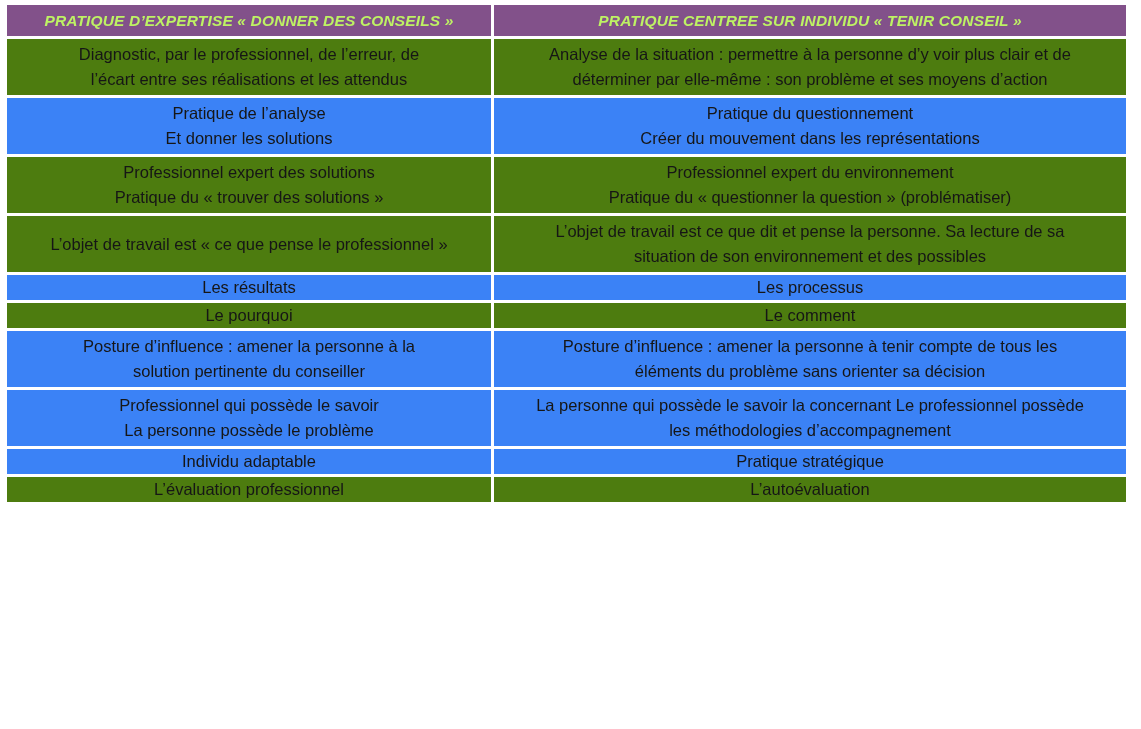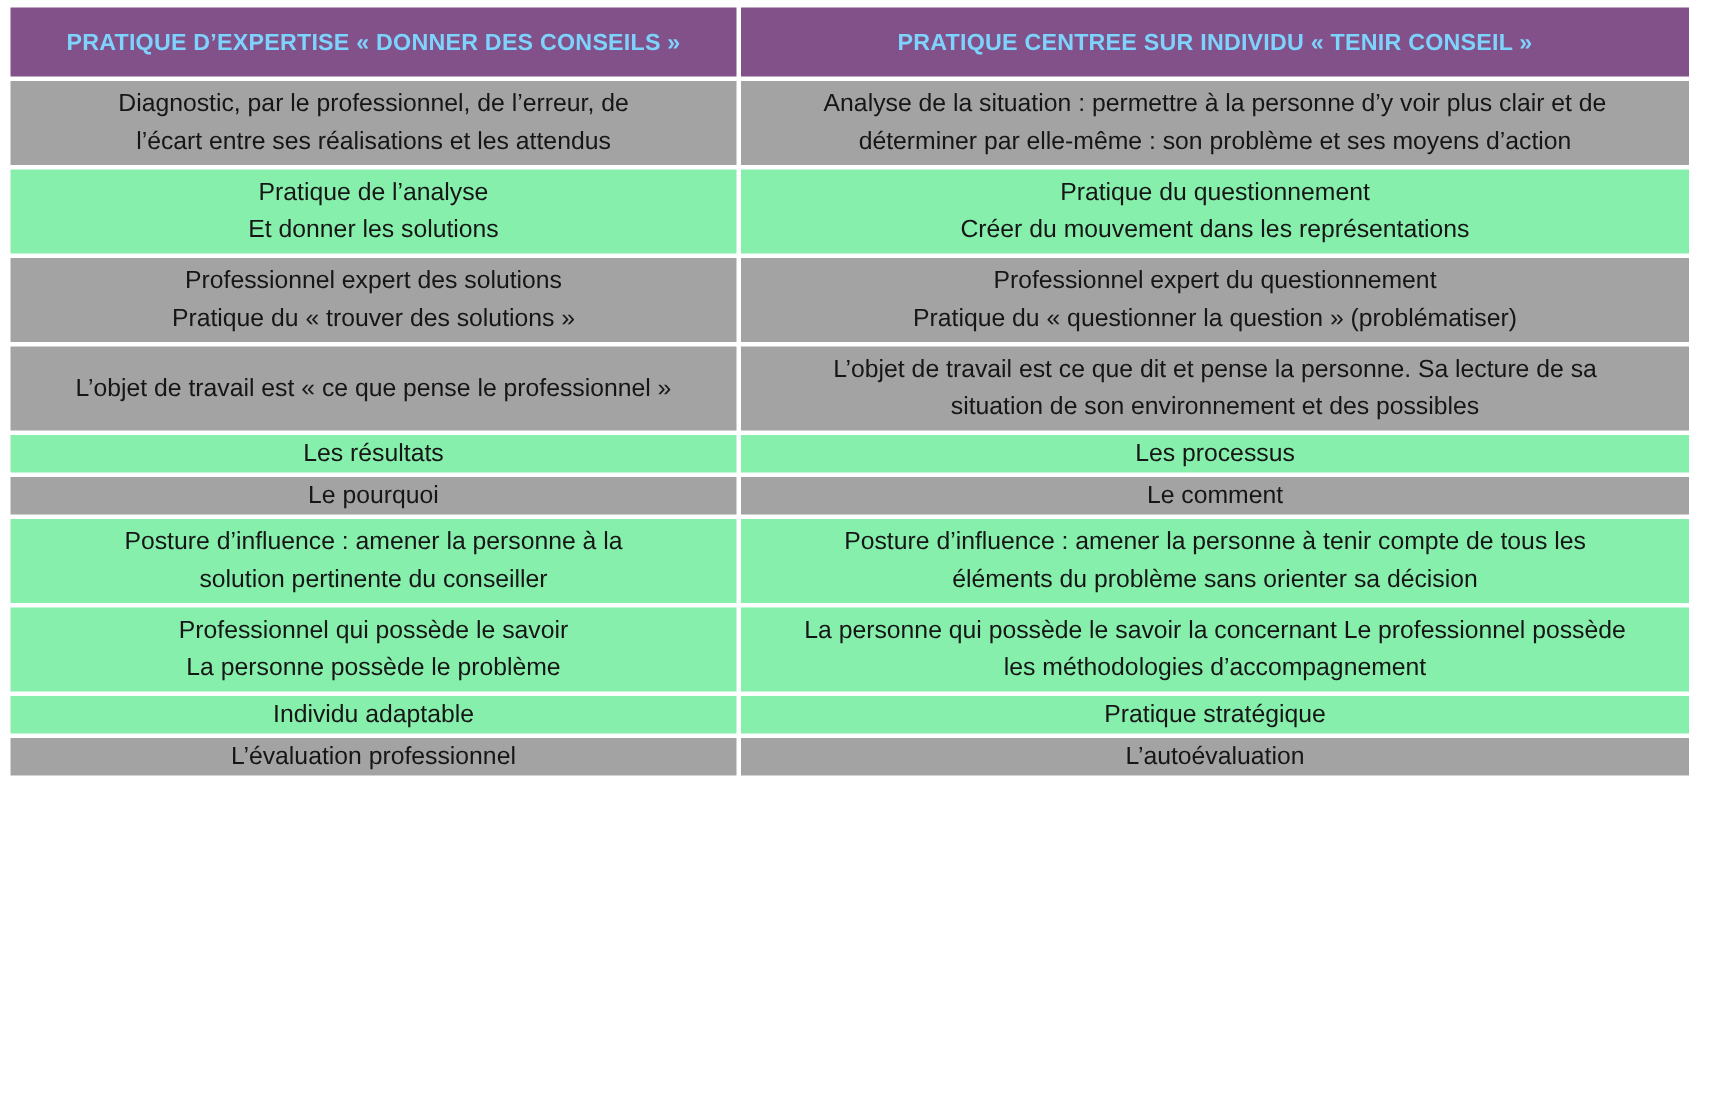--- a/index.html
+++ b/index.html
@@ -29,39 +29,40 @@
     vertical-align: middle;
     text-align: center;
   }
 
   col.col-left  { width: 484px; }
   col.col-right { width: 632px; }
 
   
   thead th {
     background: #82518A;
-    color: #7dd3fc;
+    color: #bef264;
     font-size: 15.5px;
     font-weight: bold;
     letter-spacing: 0.15px;
-    height: 46px;
+    height: 31px;
     line-height: 31px;
     white-space: nowrap;
     overflow: hidden;
+    font-style: italic;
   }
 
   
   tbody td {
     color: #161616;
     font-size: 16.5px;
     line-height: 25px;
     padding: 4px 10px;
   }
-  tbody tr.band-dark td  { background: #a3a3a3; }
-  tbody tr.band-light td { background: #86efac; }
+  tbody tr.band-dark td  { background: #4d7c0f; }
+  tbody tr.band-light td { background: #3b82f6; }
 
   tbody tr.h-double td { height: 56px; }
   tbody tr.h-single td { height: 16px; }
 
   .cell-lines { display: block; }
   .cell-lines .ln { display: block; }
 </style>
 </head>
 <body>
 
@@ -107,21 +108,21 @@
       </tr>
       <tr class="band-dark h-double">
         <td>
           <span class="cell-lines">
             <span class="ln">Professionnel expert des solutions</span>
             <span class="ln">Pratique du « trouver des solutions »</span>
           </span>
         </td>
         <td>
           <span class="cell-lines">
-            <span class="ln">Professionnel expert du questionnement</span>
+            <span class="ln">Professionnel expert du environnement</span>
             <span class="ln">Pratique du « questionner la question » (problématiser)</span>
           </span>
         </td>
       </tr>
       <tr class="band-dark h-double">
         <td>
           <span class="cell-lines">
             <span class="ln">L’objet de travail est « ce que pense le professionnel »</span>
           </span>
         </td>

